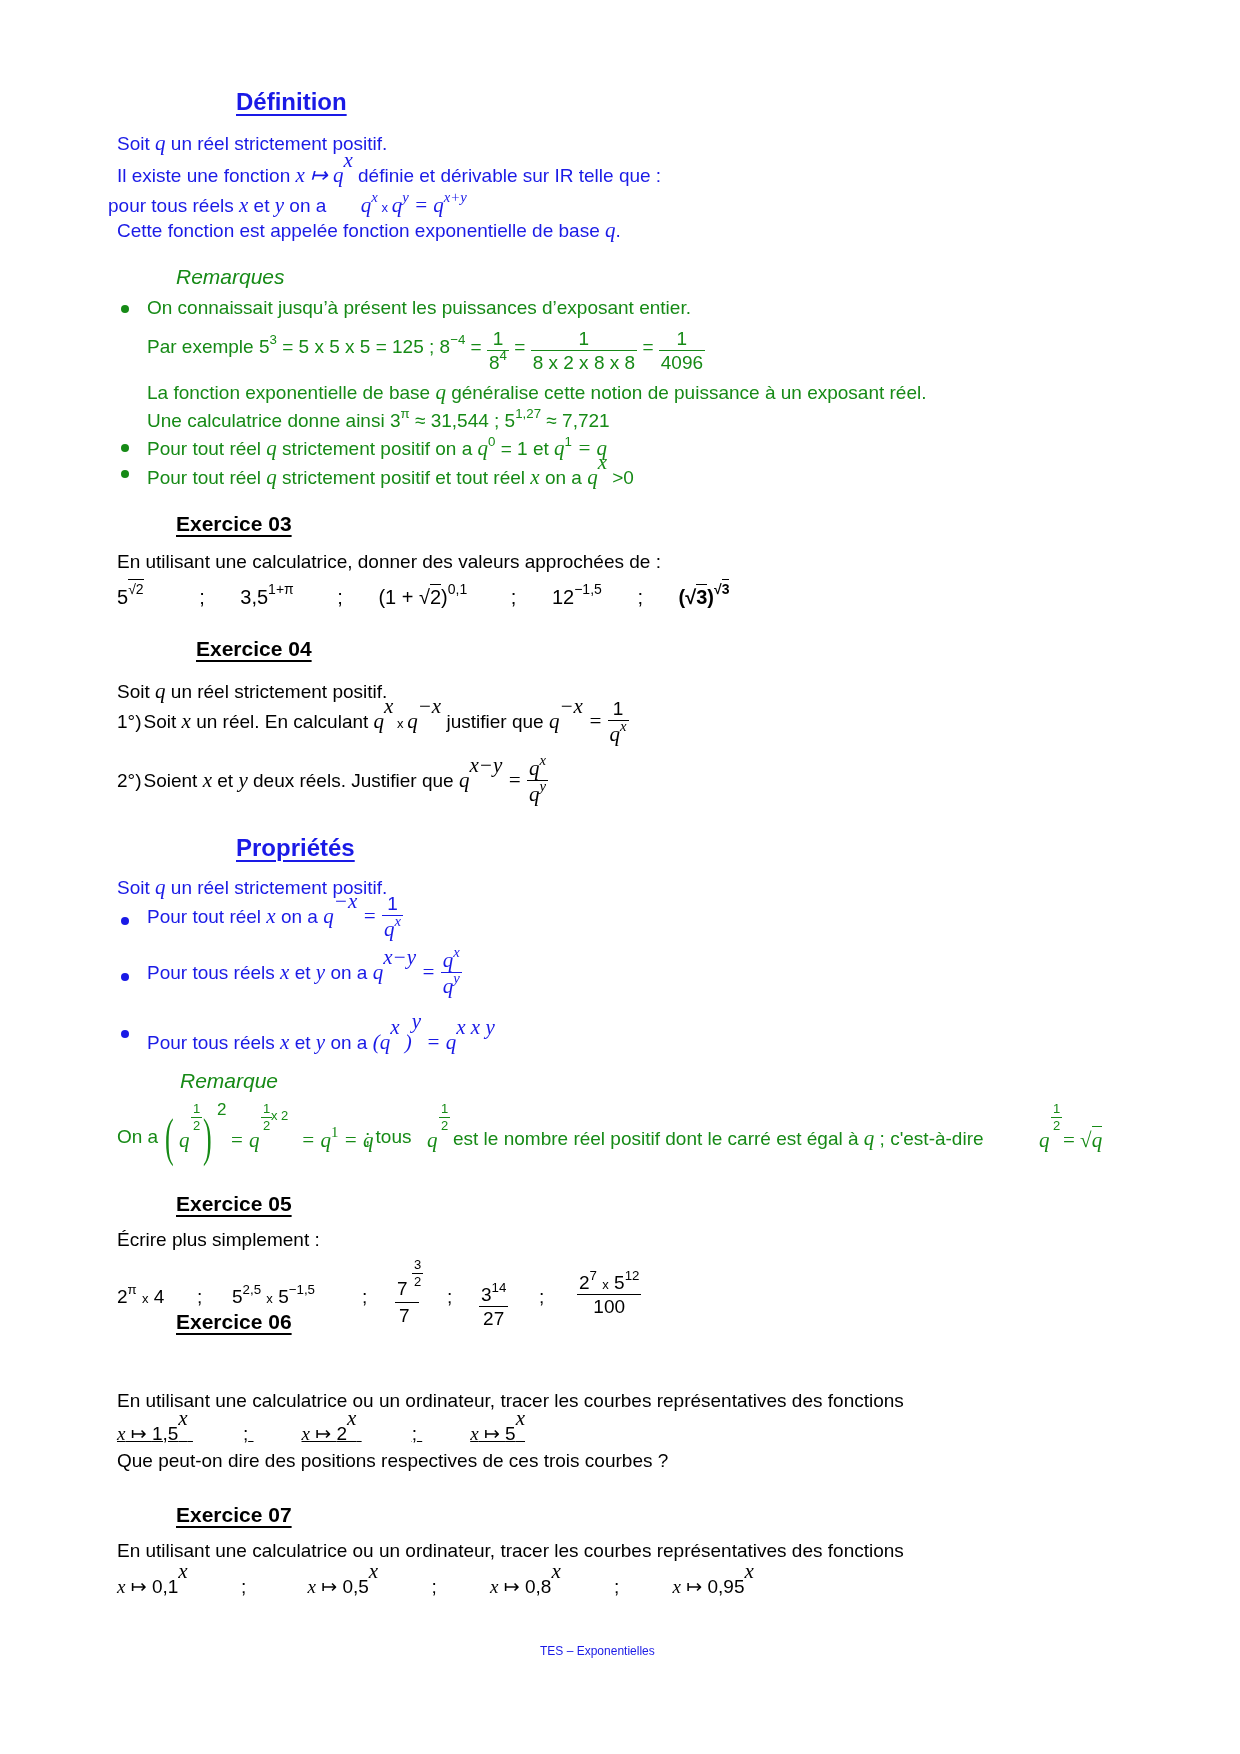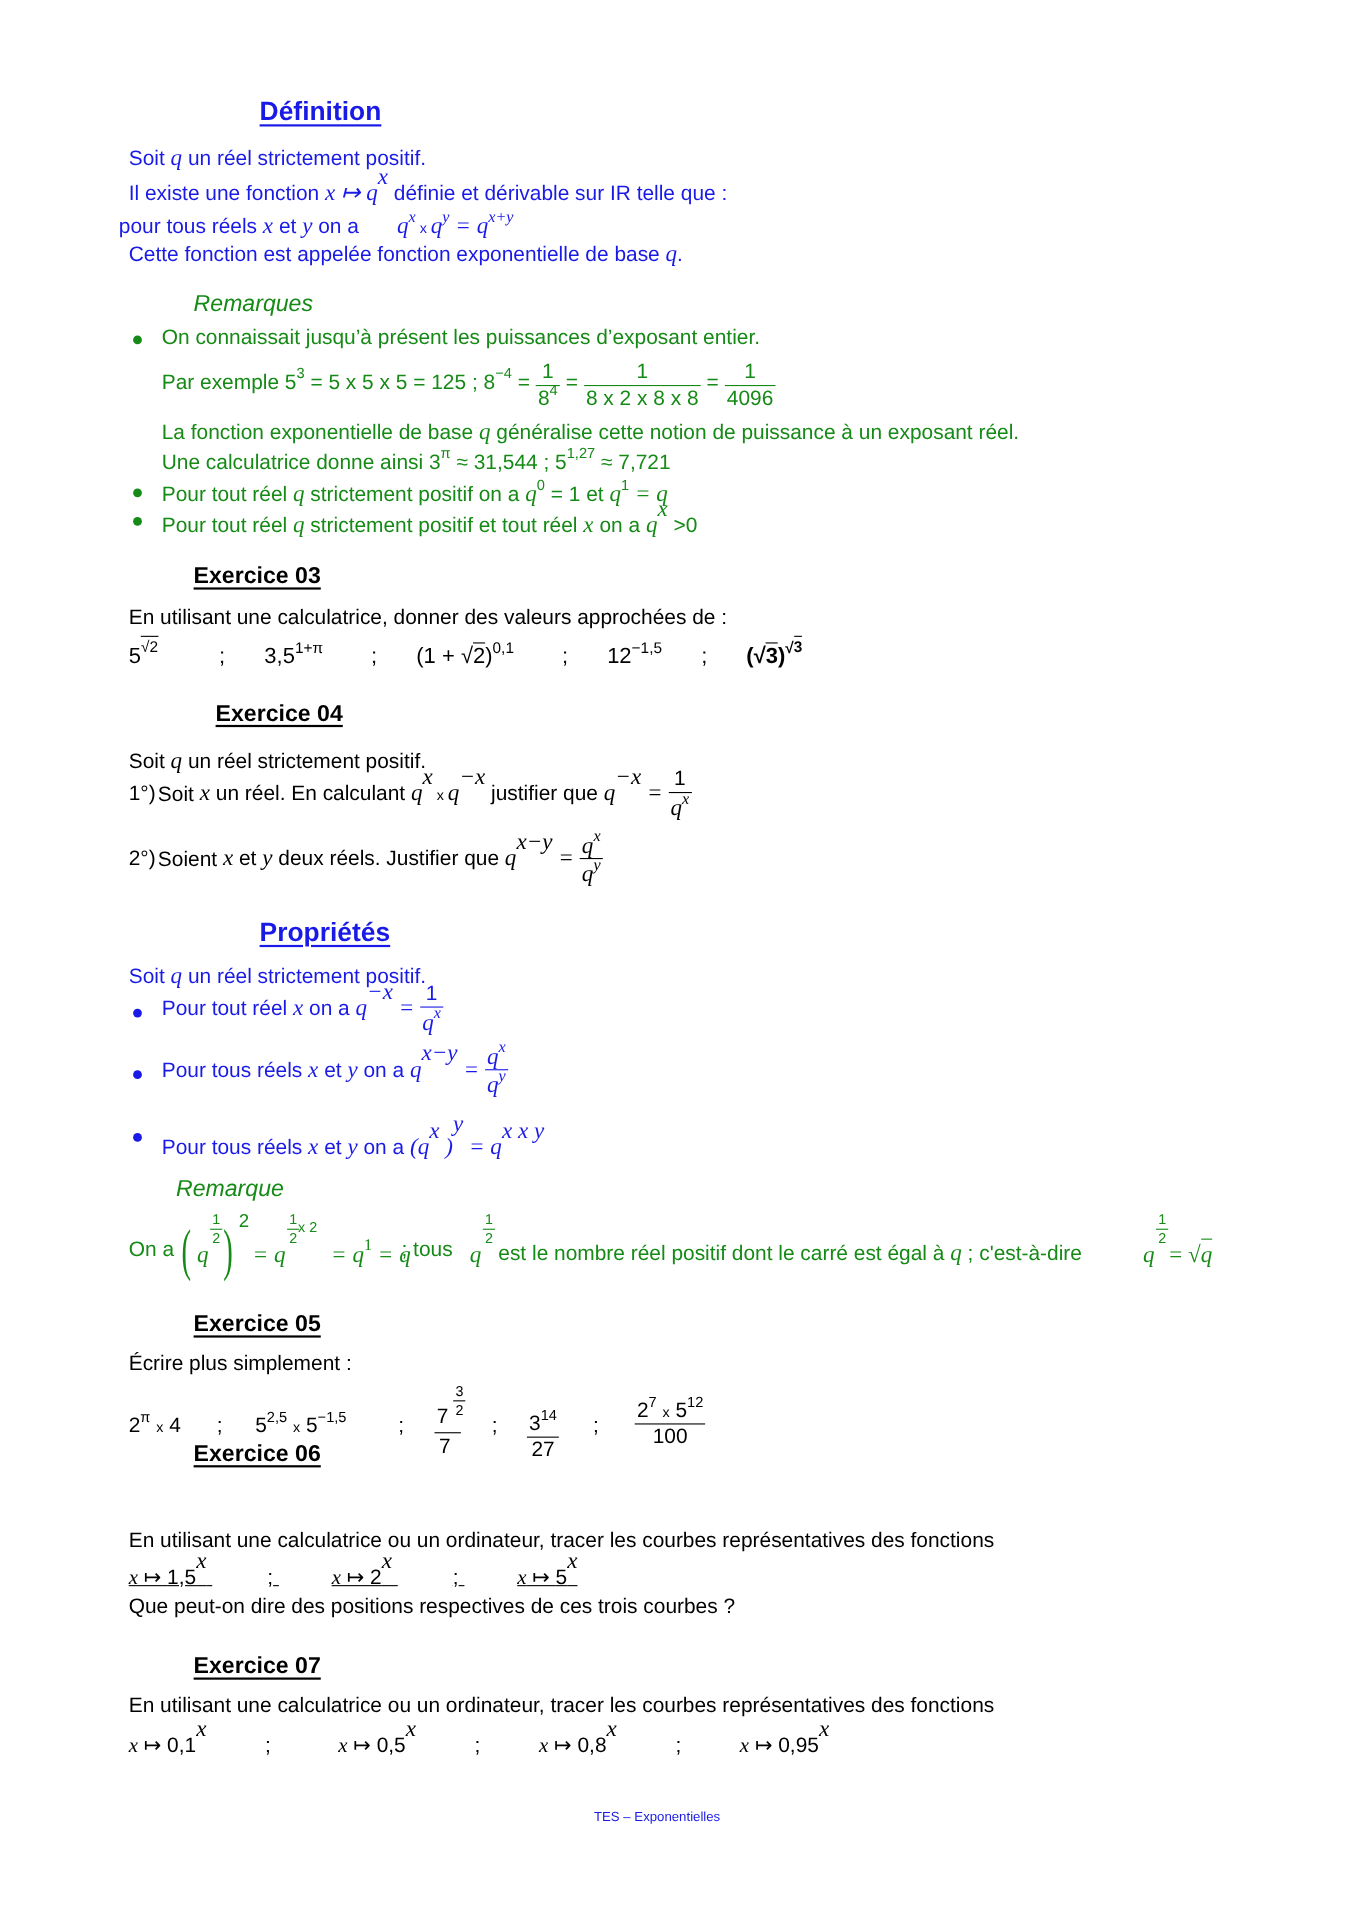--- a/index.html
+++ b/index.html
@@ -125,21 +125,21 @@
 <div class="abs blue" style="left:147px; top:948px;">
   <span>Pour tous réels </span><span class="m">x</span><span> et </span><span class="m">y</span><span> on a    </span><span class="m">q</span><sup class="m">x−y</sup><span class="m"> =</span>
   <span class="frac m"><span class="num"><span>q</span><sup>x</sup></span><span class="den"><span>q</span><sup>y</sup></span></span>
 </div>
 
 <span class="bullet blue" style="left:121px; top:1030px;"></span>
 <div class="abs blue" style="left:147px; top:1021px;">
   <span>Pour tous réels </span><span class="m">x</span><span> et </span><span class="m">y</span><span> on a    </span><span class="m">(q</span><sup class="m">x</sup><span class="m"> )</span><sup class="m" style="vertical-align:1em;">y</sup><span class="m"> = q</span><sup class="m">x x y</sup>
 </div>
 
-<div class="abs green rem" style="left:160px; top:1069px;font-style:italic;">Remarque</div>
+<div class="abs green rem" style="left:180px; top:1069px;font-style:italic;">Remarque</div>
 
 <div class="abs green" style="left:117px; top:1098px; height:70px;">
   <span style="position:absolute; left:0; top:28px;">On a </span>
 
   <span class="m" style="position:absolute; left:48px; top:10px; font-size:52px; font-style:normal; transform:scaleX(0.5); transform-origin:left;">(</span>
   <span class="m" style="position:absolute; left:62px; top:30px;">q</span>
   <span class="frac small" style="position:absolute; left:74px; top:4px;">
       <span class="num">1</span>
       <span class="den">2</span>
     </span>

